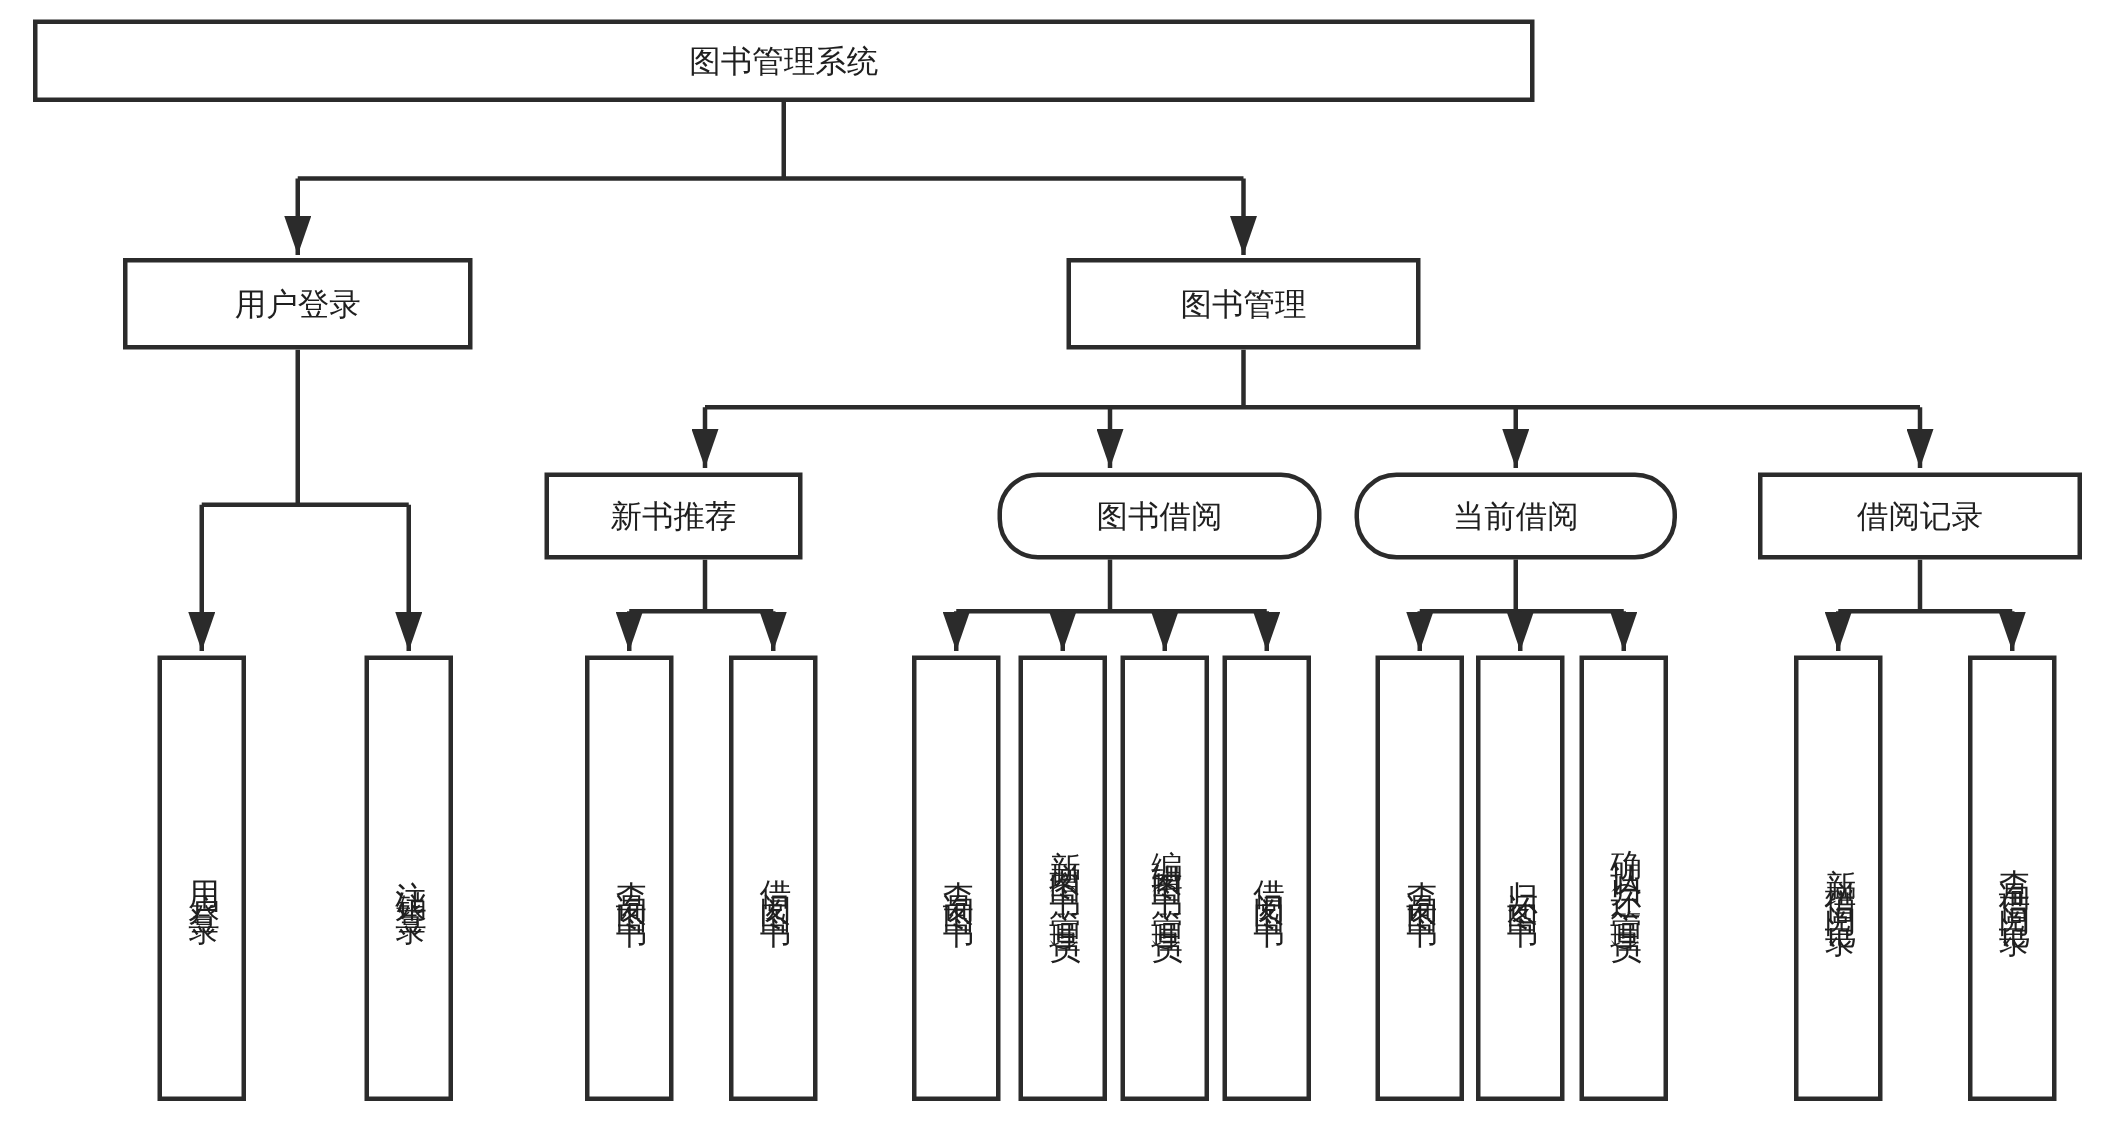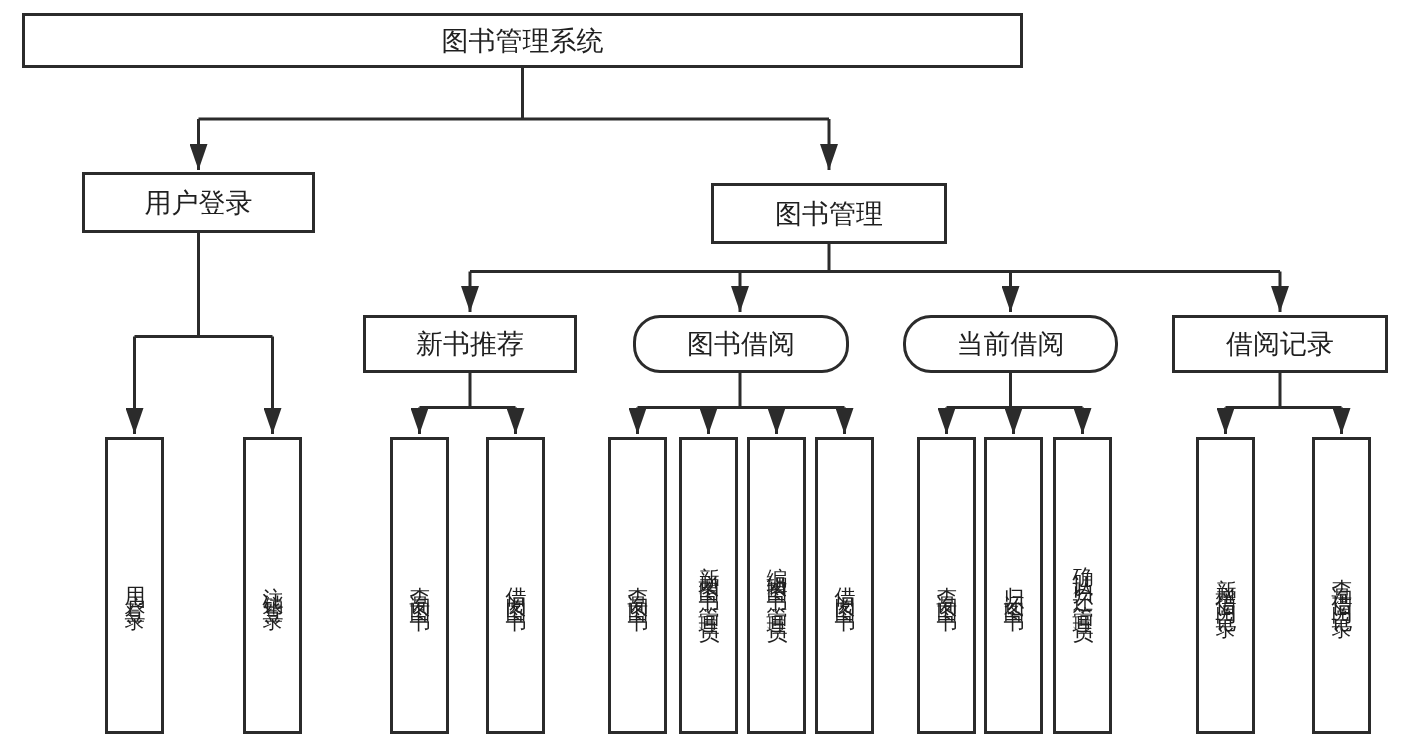--- a/index.html
+++ b/index.html
@@ -18,21 +18,21 @@
     pointer-events: none;
   }
   .connector path { stroke: var(--line, #2b2b2b); stroke-width: 3; fill: none; }
   #arrow polygon { fill: var(--line, #2b2b2b); }
   .box {
     position: absolute;
     box-sizing: border-box;
     border: 3px solid var(--line, #2b2b2b);
     background: #ffffff;
     color: var(--text, #1f1f1f);
-    font-size: 27px;
+    font-size: 21px;
     display: flex;
     align-items: center;
     justify-content: center;
     white-space: nowrap;
   }
   .vbox {
     position: absolute;
     box-sizing: border-box;
     border: 3px solid var(--line, #2b2b2b);
     background: #ffffff;
@@ -44,25 +44,25 @@
     letter-spacing: 8px;
     line-height: 51px;
     width: 59px;
     height: 297px;
     top: 437px;
   }
   
   .n-root   { left: 22px;  top: 13px;  width: 1001px; height: 55px; }
   
   .n-ulogin { left: 82px;  top: 172px; width: 233px; height: 61px; }
-  .n-bmgmt  { left: 711px; top: 172px; width: 236px; height: 61px; margin-top: 11px; }
+  .n-bmgmt  { left: 711px; top: 172px; width: 236px; height: 61px; }
   
   .n-l3 { top: 315px; height: 58px; }
-  .n-newrec  { left: 363px;  width: 214px; }
-  .n-borrow  { left: 633px;  width: 216px; border-radius: 27px; }
+  .n-newrec  { left: 363px;  width: 172px; }
+  .n-borrow  { left: 665px;  width: 216px; border-radius: 27px; }
   .n-current { left: 903px;  width: 215px; border-radius: 28px; }
   .n-records { left: 1172px; width: 216px; }
   
   .l-a1 { left: 105px; }
   .l-a2 { left: 243px; }
   .l-b1 { left: 390px; }
   .l-b2 { left: 486px; }
   .l-c1 { left: 608px; }
   .l-c2 { left: 679px; }
   .l-c3 { left: 747px; }

